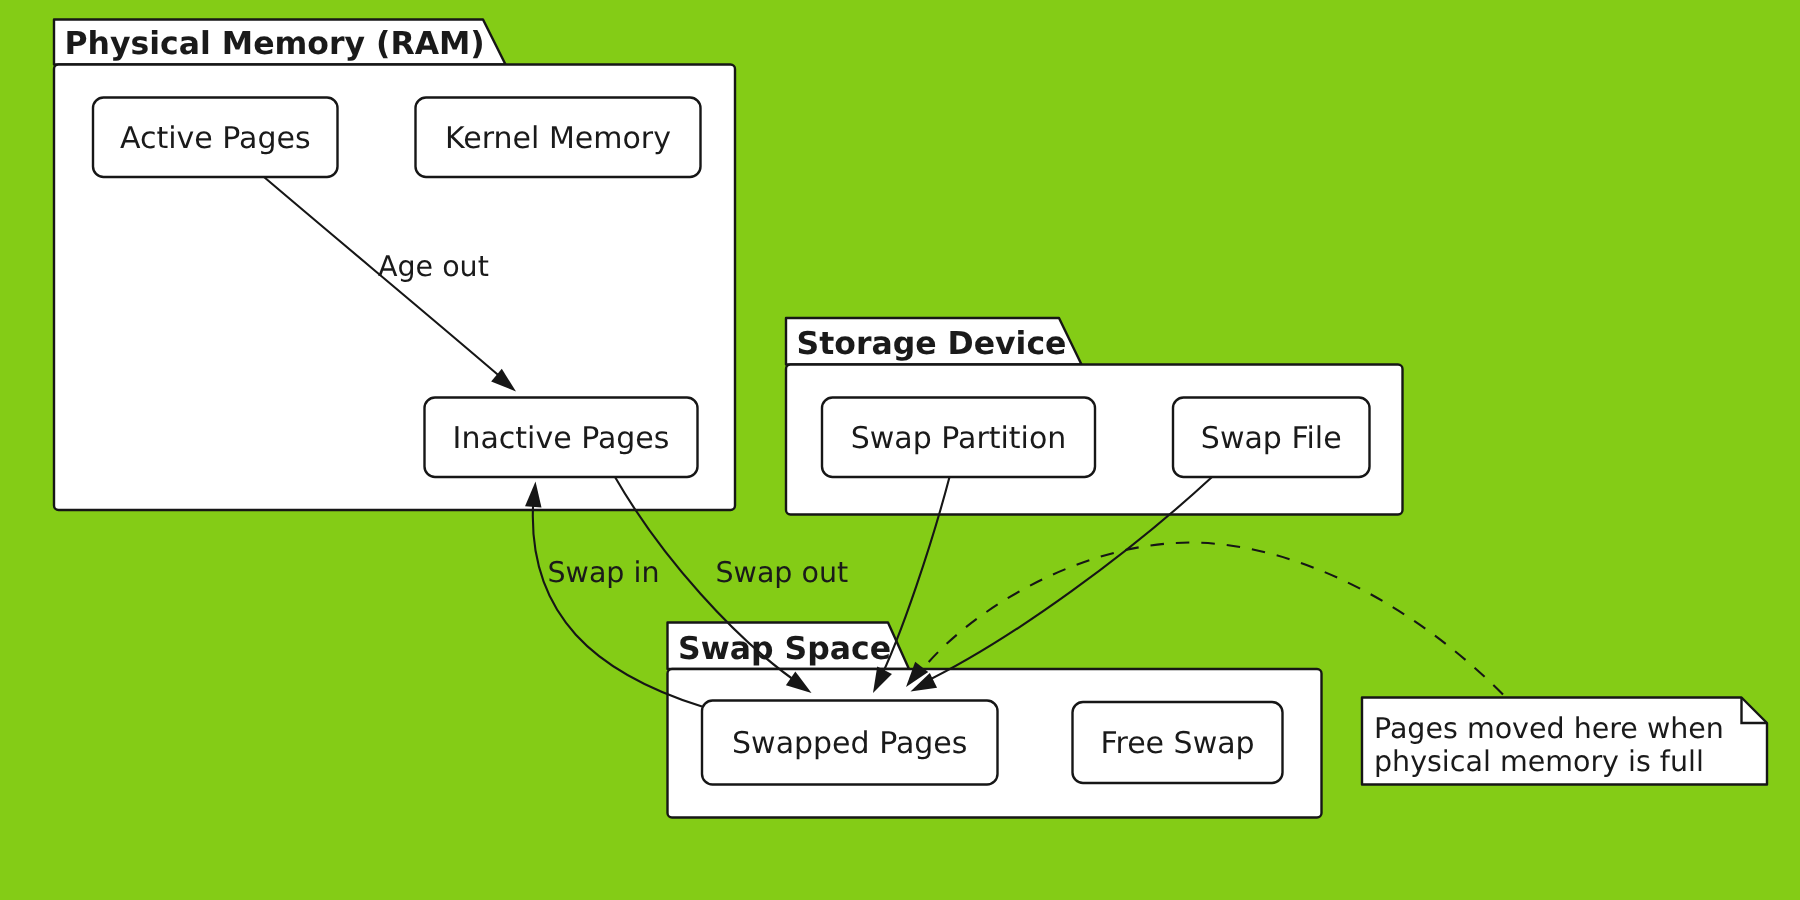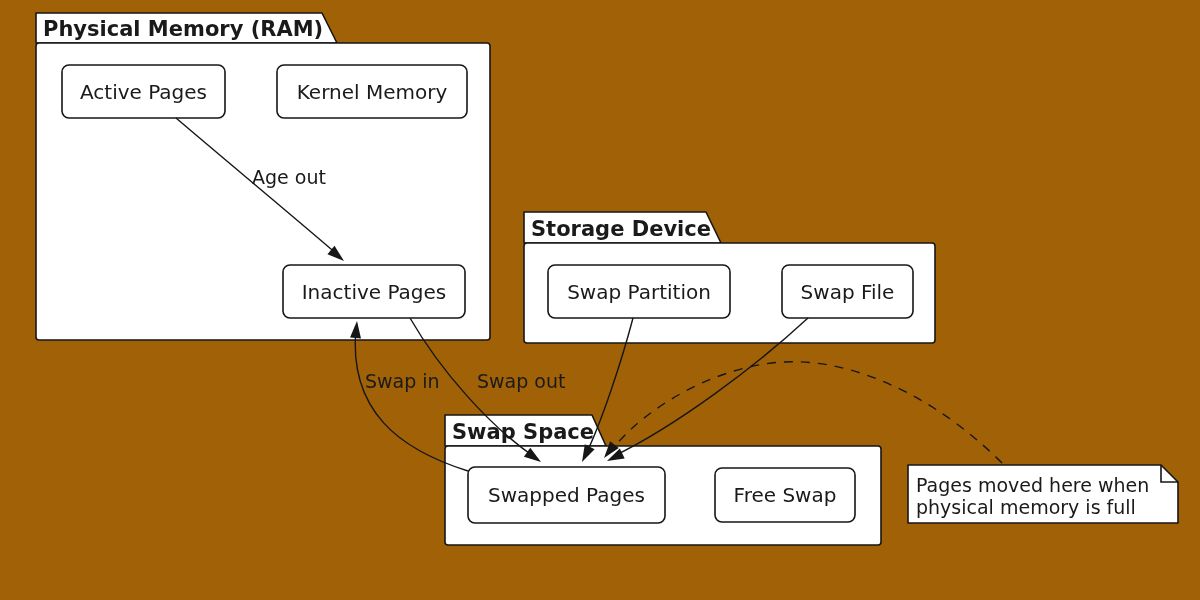--- a/index.html
+++ b/index.html
@@ -7,21 +7,21 @@
     padding: 0;
     background: #ffffff;
     width: 1200px;
     height: 600px;
     overflow: hidden;
   }
   .stage {
     position: relative;
     width: 1200px;
     height: 600px;
-    background: #a16207;
+    background: #84cc16;
   }
   svg { display: block; }
   .pkg-title {
     font-family: "DejaVu Sans", "Liberation Sans", sans-serif;
     font-size: 21px;
     font-weight: bold;
   }
   .node-label {
     font-family: "DejaVu Sans", "Liberation Sans", sans-serif;
     font-size: 20px;

